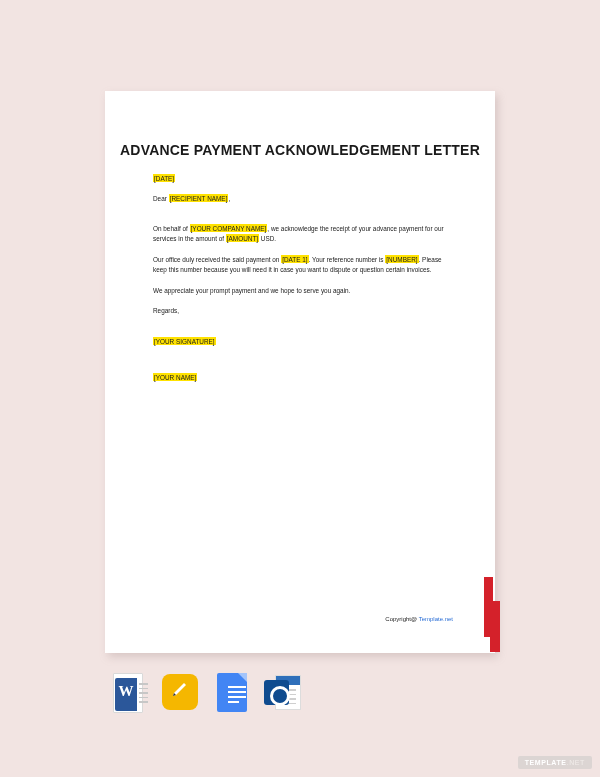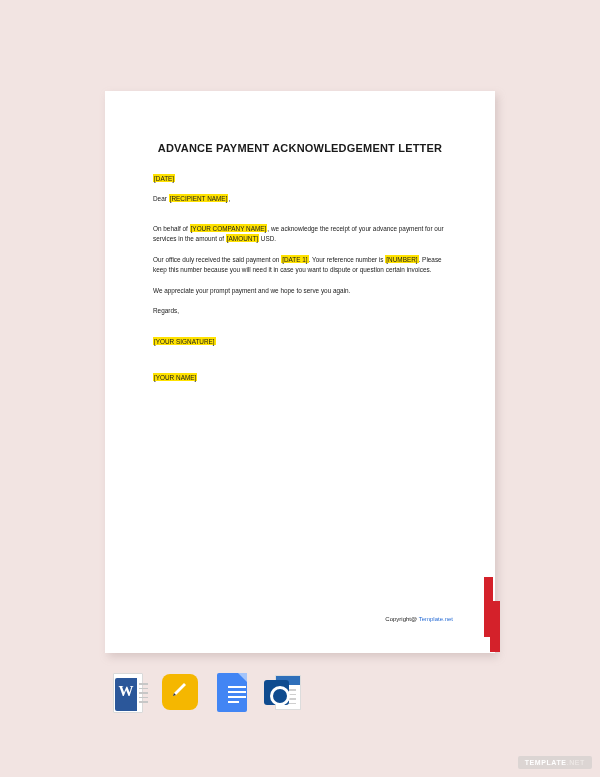--- a/index.html
+++ b/index.html
@@ -75,21 +75,21 @@
     background: #d4212a;
   }
 
   
   .doc-title {
     position: absolute;
     left: 0;
     top: 51px;
     width: 390px;
     text-align: center;
-    font-size: 11px;
+    font-size: 14px;
     font-weight: bold;
     letter-spacing: 0.2px;
     color: #1a1a1a;
   }
   .body-block {
     position: absolute;
     left: 48px;
     top: 82px;
     width: 300px;
     color: #1a1a1a;

